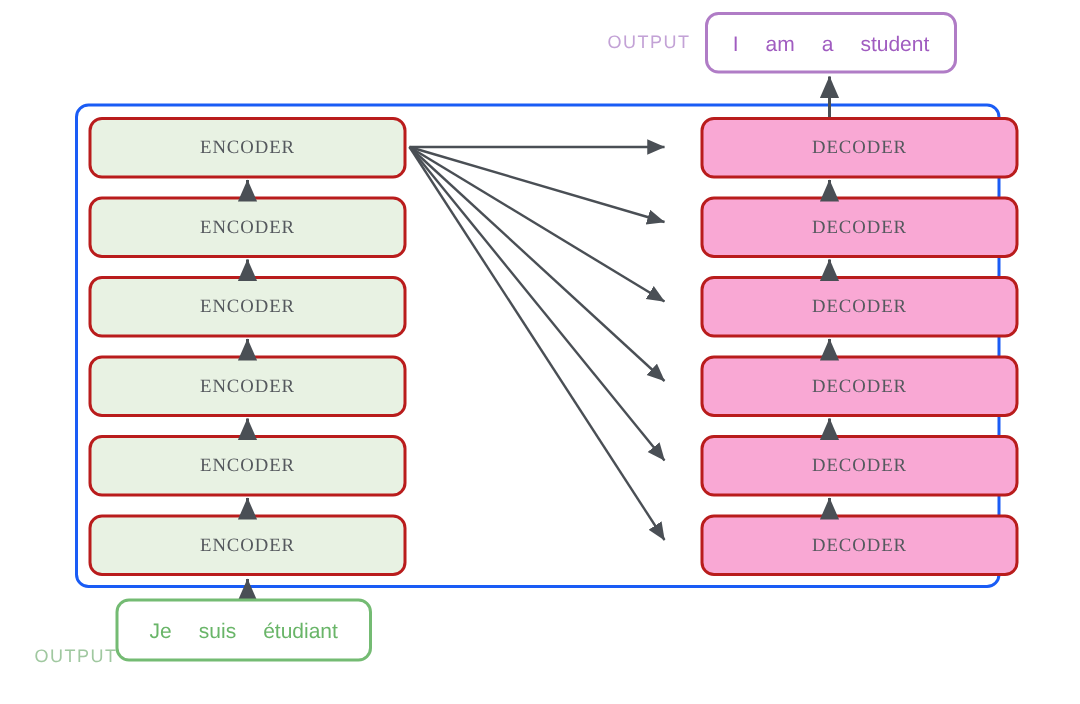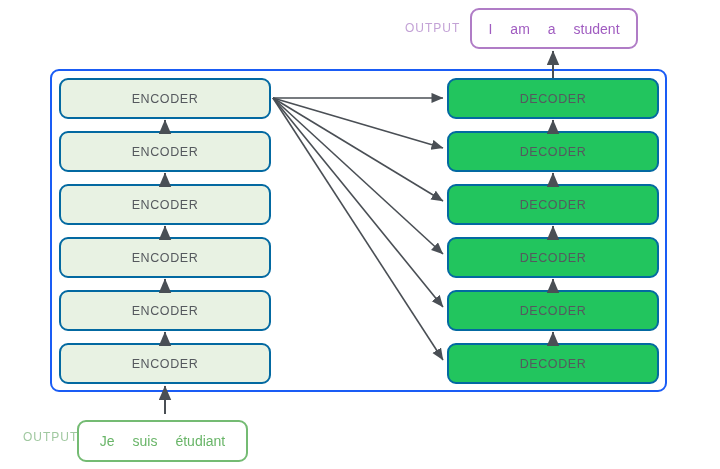--- a/index.html
+++ b/index.html
@@ -49,35 +49,37 @@
     position: absolute;
     top: 78px;
   }
   .stack.encoders { left: 59px; width: 212px; }
   .stack.decoders { left: 447px; width: 212px; }
 
   .block {
     width: 212px;
     height: 41px;
     box-sizing: border-box;
-    border: 2px solid #0369a1;
+    border: 2px solid #b91c1c;
     border-radius: 9px;
     display: flex;
     align-items: center;
     justify-content: center;
     margin-bottom: 12px;
     letter-spacing: 0.6px;
     font-size: 12.5px;
     color: #55595e;
+    font-family: Liberation Serif, serif;
   }
   .block.encoder {
     background: #e8f2e3;
   }
   .block.decoder {
-    background: #22c55e;
+    background: #f9a8d4;
+    margin-left: 20px;
   }
   .block:last-child { margin-bottom: 0; }
 
   
   .io-box {
     position: absolute;
     box-sizing: border-box;
     border-width: 2px;
     border-style: solid;
     border-radius: 9px;
@@ -95,21 +97,21 @@
   #output-box {
     left: 470px;
     top: 8px;
     width: 168px;
     height: 41px;
     border-color: #b07cc6;
     color: #a05cc0;
   }
   #input-box {
     left: 77px;
-    top: 420px;
+    top: 399px;
     width: 171px;
     height: 42px;
     border-color: #74bb73;
     color: #69b568;
   }
 
   .io-label {
     position: absolute;
     font-size: 12px;
     letter-spacing: 1px;

